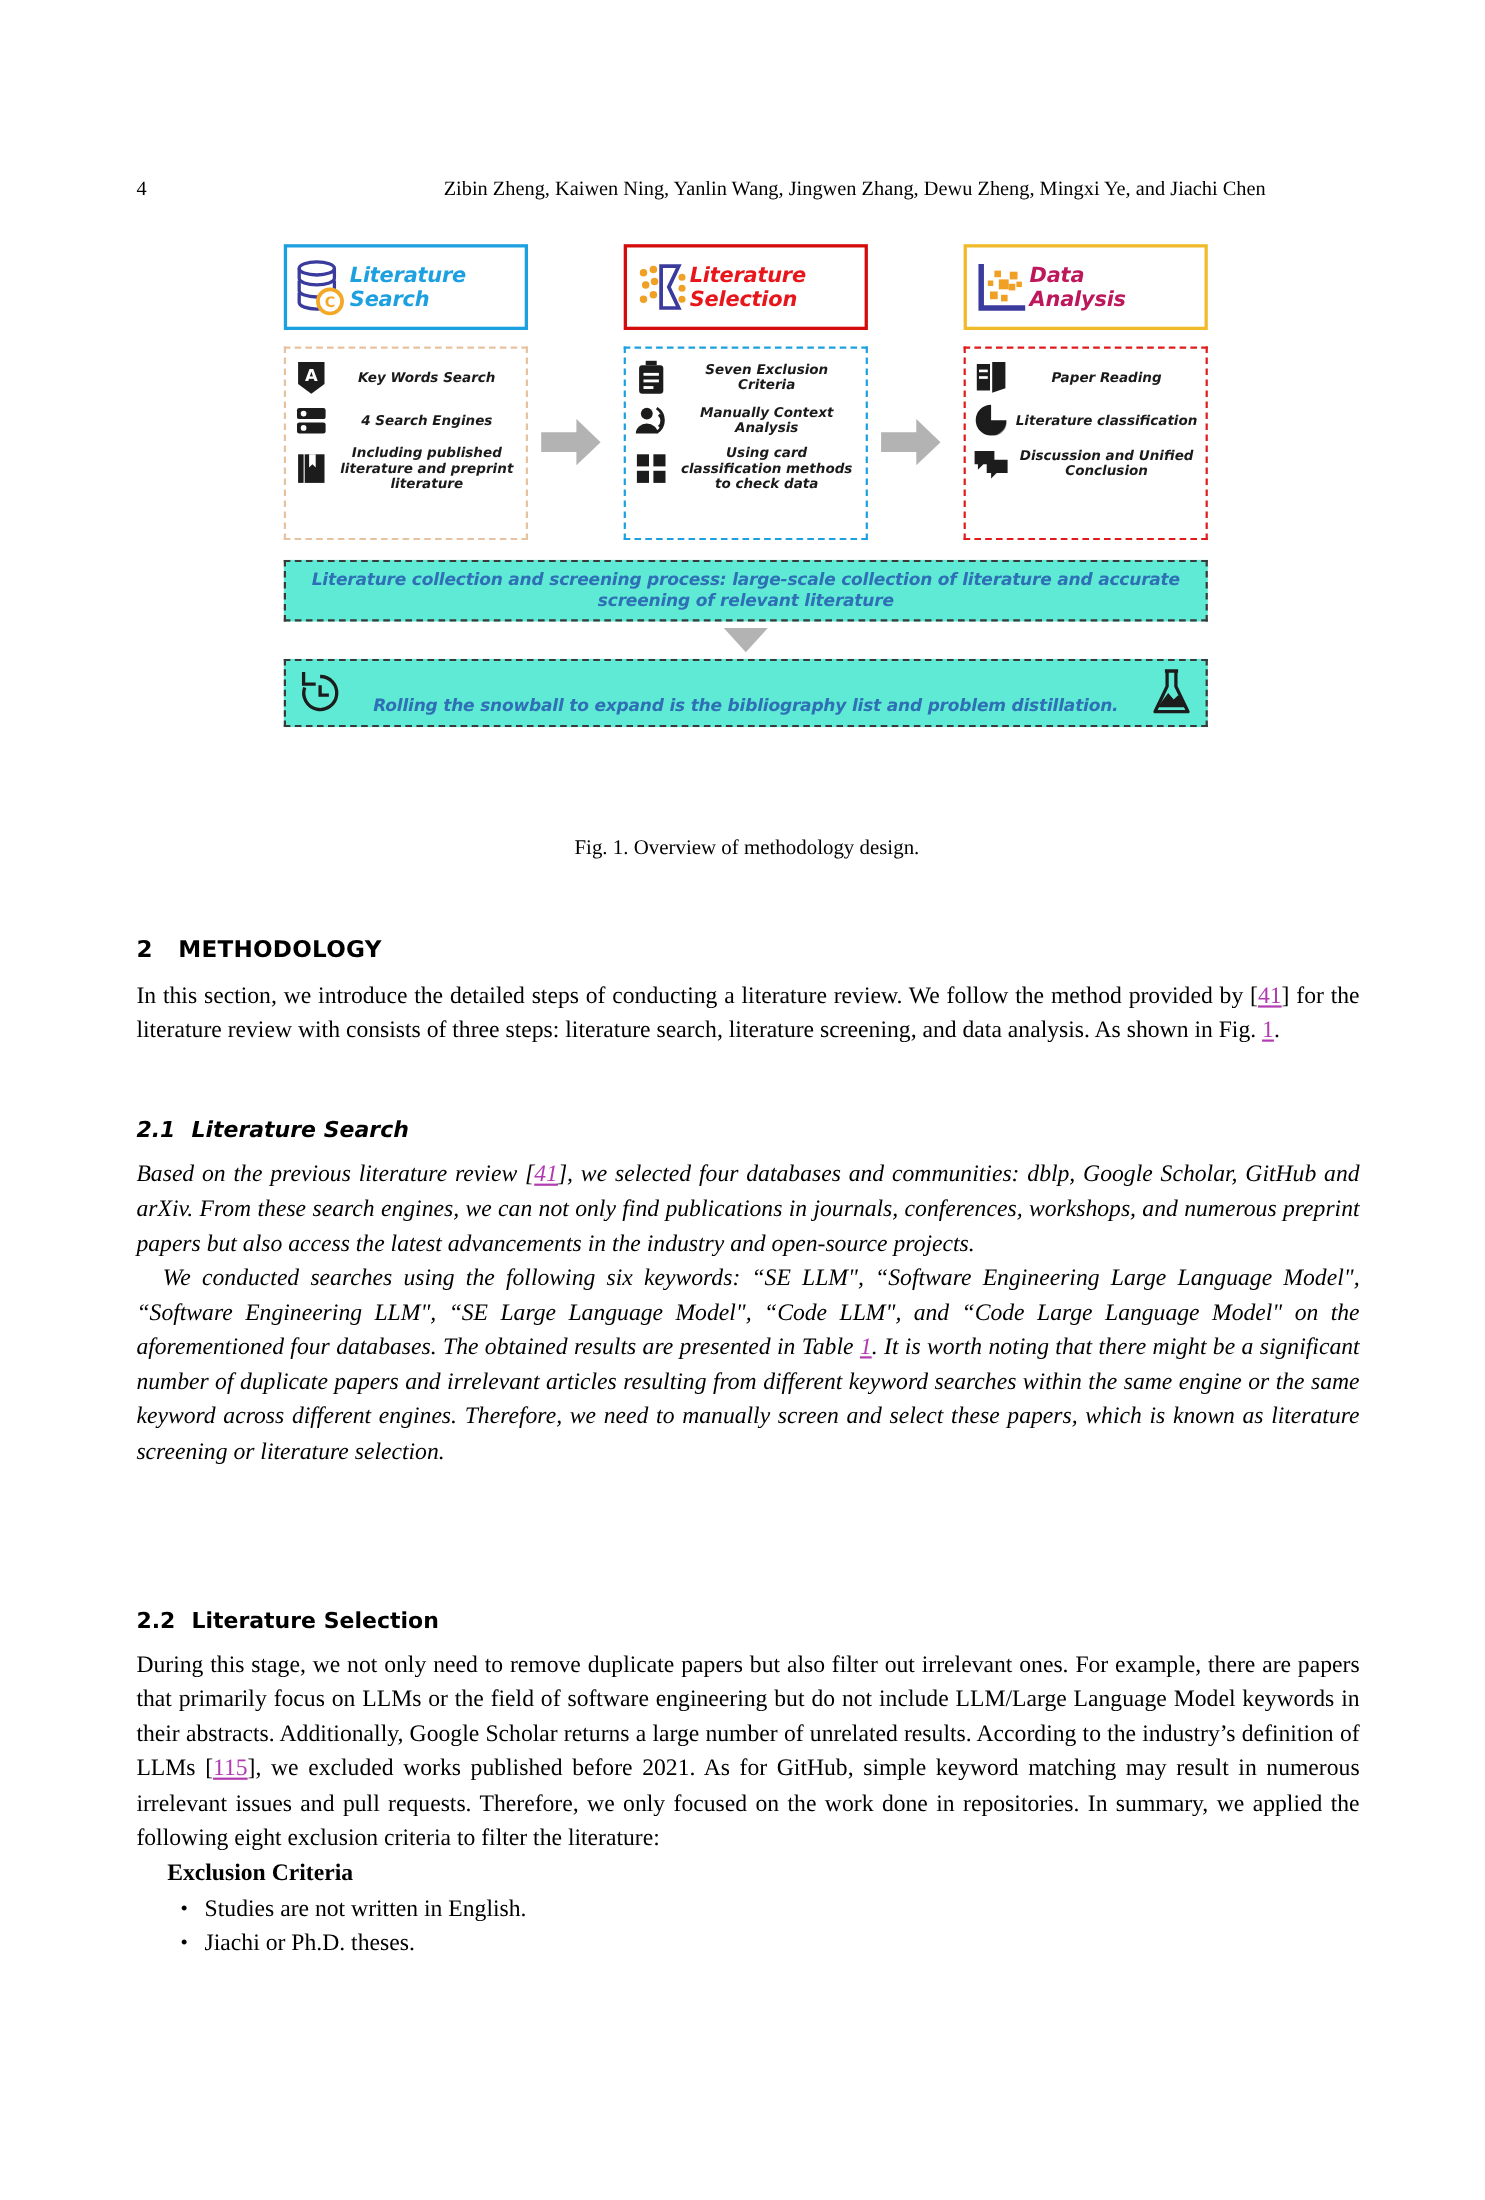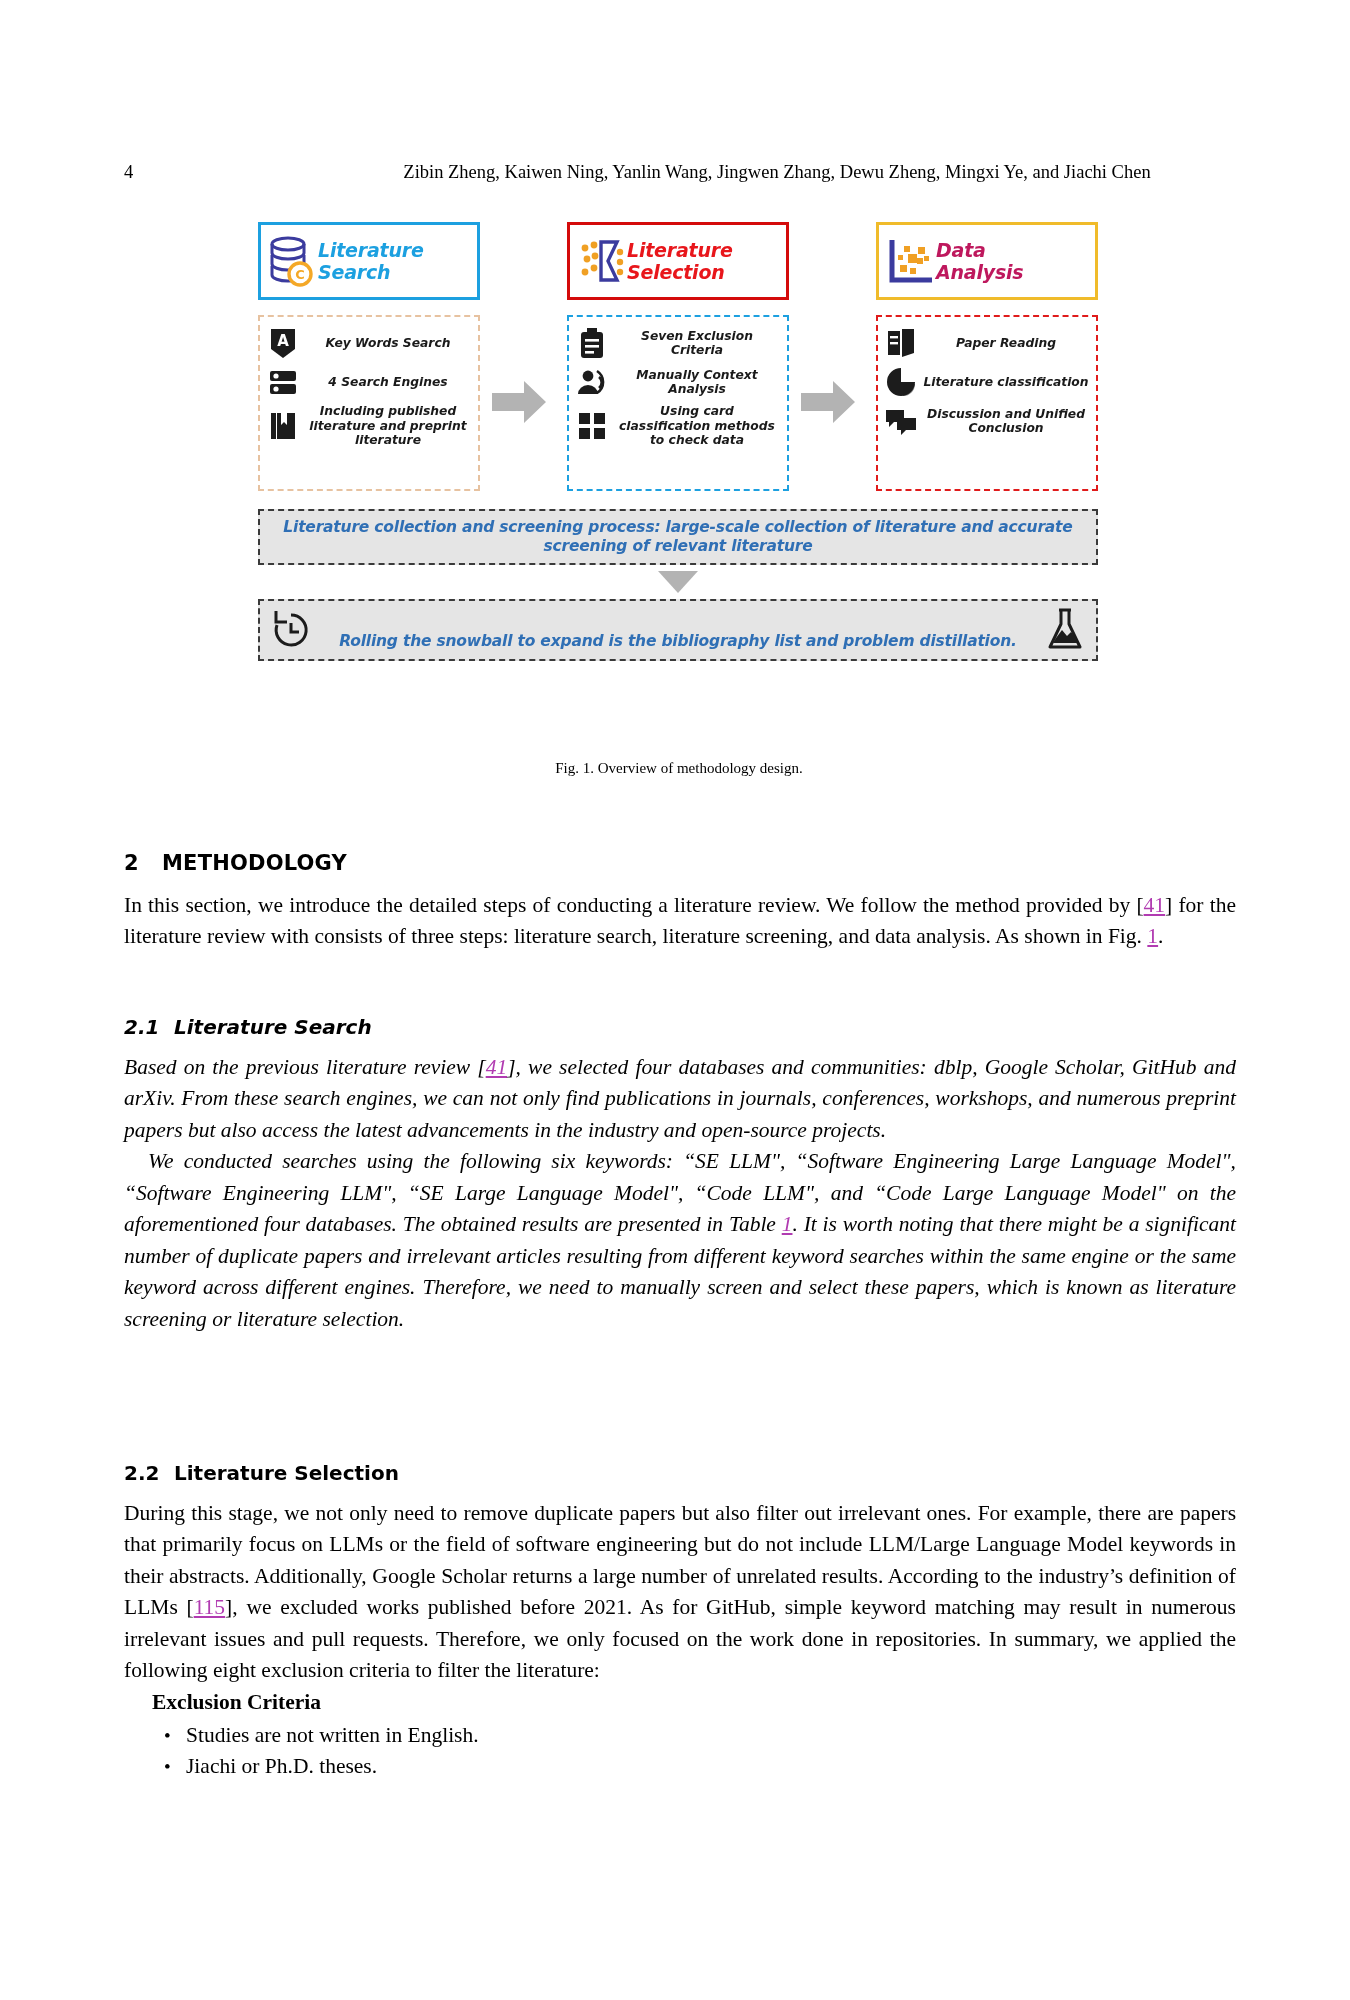--- a/index.html
+++ b/index.html
@@ -143,21 +143,21 @@
     width: 58px;
     height: 50px;
   }
   .fig-arrow.a1 { left: 232px; }
   .fig-arrow.a2 { left: 541px; }
 
   
   .banner {
     box-sizing: border-box;
     border: 2px dashed #3a3a3a;
-    background: #e5e5e5;
+    background: #5eead4;
     display: flex;
     align-items: center;
     justify-content: center;
     padding: 8px 10px;
   }
   .banner-1 {
     margin-top: 18px;
     height: 56px;
   }
   .banner-text {
@@ -184,21 +184,21 @@
   .banner-2 .banner-text { flex: 1 1 auto; padding: 0 6px; }
   .banner-icon { flex: 0 0 42px; width: 42px; height: 44px; }
 
   
   .caption {
     position: absolute;
     top: 760px;
     left: 124px;
     width: 1110px;
     text-align: center;
-    font-size: 15px;
+    font-size: 19px;
     font-family: "Liberation Serif", serif;
   }
 
   
   .col {
     position: absolute;
     left: 124px;
     width: 1112px;
     font-size: 21.5px;
     line-height: 31.5px;

